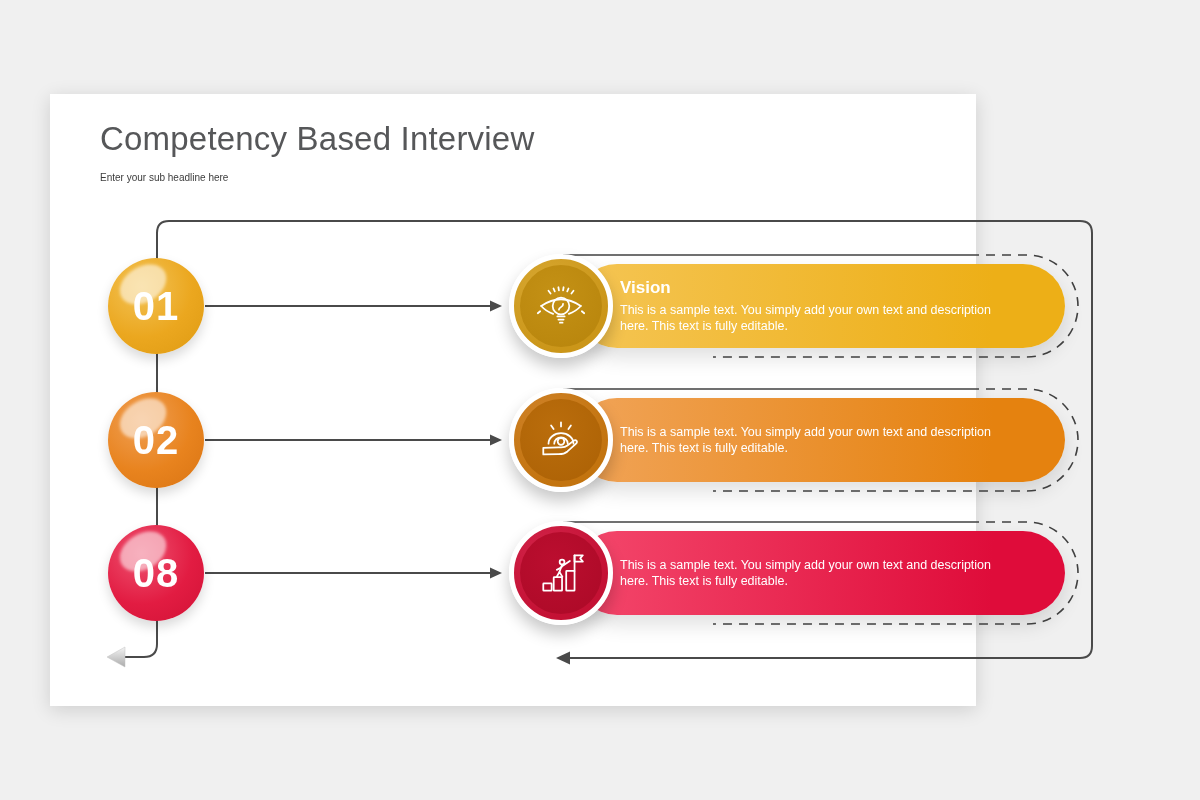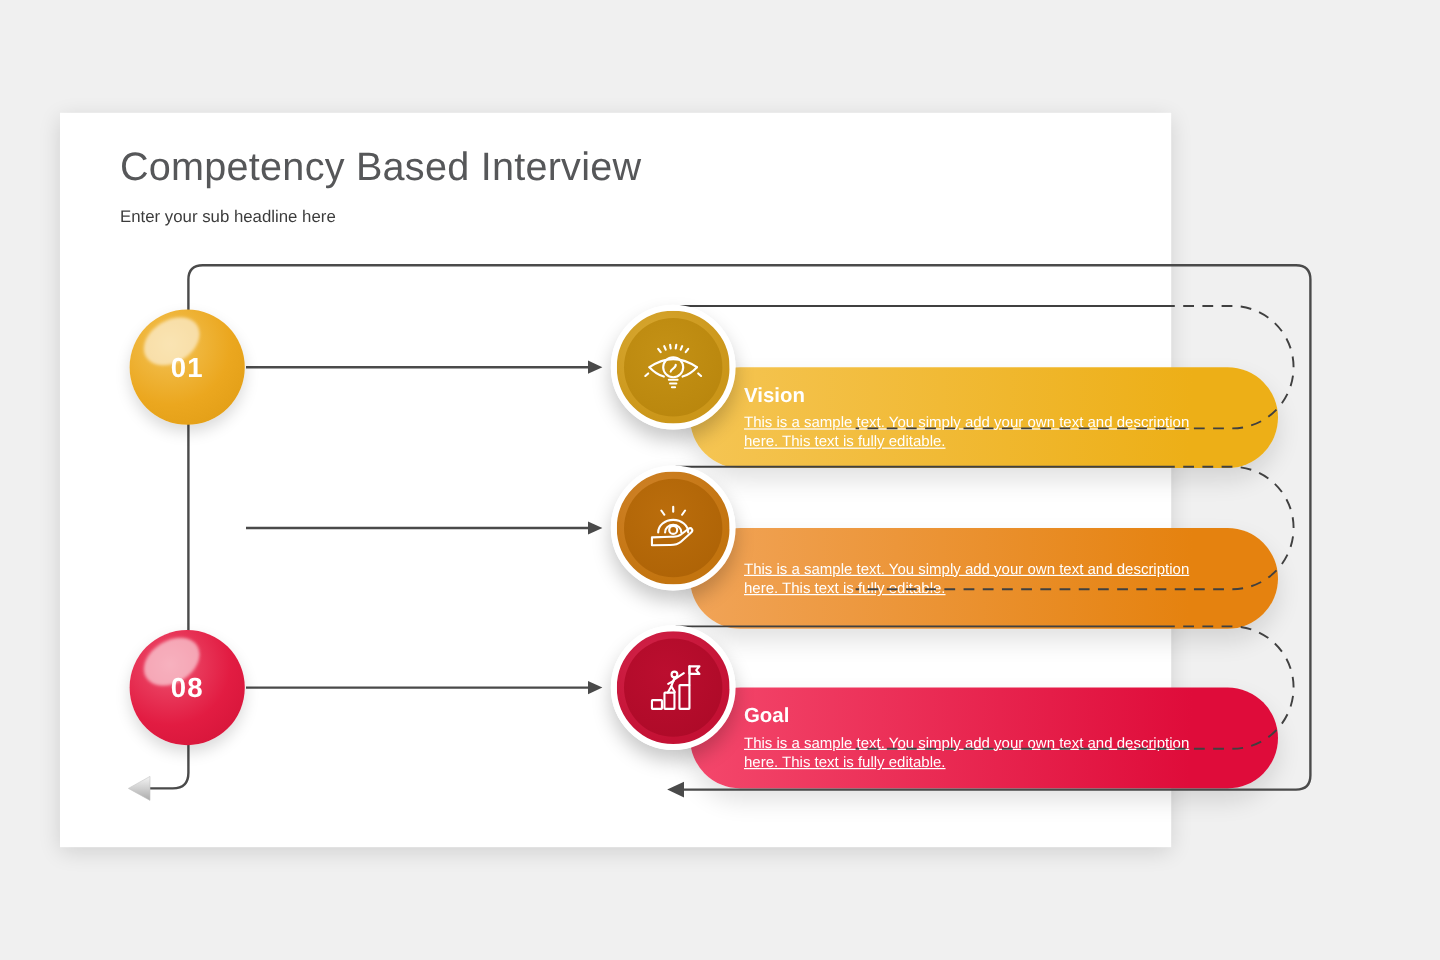--- a/index.html
+++ b/index.html
@@ -14,53 +14,52 @@
     position:absolute;left:50px;top:94px;width:926px;height:612px;
     background:#ffffff;
     box-shadow:0 4px 18px rgba(0,0,0,.14);
   }
   .slide-title{
     position:absolute;left:50px;top:26px;margin:0;
     font-size:33px;font-weight:400;color:#565759;letter-spacing:.2px;
   }
   .slide-subtitle{
     position:absolute;left:50px;top:78px;margin:0;
-    font-size:14px;font-weight:400;color:#3c3c3c;
+    font-size:10px;font-weight:400;color:#3c3c3c;
   }
   .connector-svg{position:absolute;left:0;top:0;width:1097px;height:612px;z-index:3;pointer-events:none;}
 
   
   .pill{
     position:absolute;left:525px;width:490px;height:84px;border-radius:42px;
     z-index:2;display:flex;flex-direction:column;justify-content:center;
     padding-left:45px;padding-right:65px;box-sizing:border-box;
     box-shadow:0 10px 20px rgba(0,0,0,.12);
-    margin-top:42px;
   }
   .pill-1{top:170px;background:linear-gradient(92deg,#F5C554 0%,#EDAF17 85%);}
   .pill-2{top:304px;background:linear-gradient(92deg,#F1A458 0%,#E5820F 85%);}
   .pill-3{top:437px;background:linear-gradient(92deg,#F4486C 0%,#DF0C3A 85%);}
   .pill-title{margin:0 0 4px 0;font-size:17px;font-weight:700;color:#ffffff;}
-  .pill-desc{margin:0;font-size:12.5px;line-height:1.3;color:#ffffff;max-width:378px;text-decoration:underline;}
+  .pill-desc{margin:0;font-size:12.5px;line-height:1.3;color:#ffffff;max-width:378px;}
 
   
   .num-circle{
     position:absolute;left:58px;width:96px;height:96px;border-radius:50%;
     z-index:4;display:flex;align-items:center;justify-content:center;
     box-shadow:0 6px 12px rgba(0,0,0,.15);
   }
   .num-circle::before{
     content:"";position:absolute;left:10%;top:9%;width:52%;height:36%;
     border-radius:50%;background:rgba(255,255,255,.55);
     transform:rotate(-32deg);filter:blur(1.5px);
   }
   .num-1{top:164px;background:radial-gradient(circle at 35% 30%,#F3C356 0%,#EBA71F 55%,#DE9A12 100%);}
   .num-2{top:298px;background:radial-gradient(circle at 35% 30%,#F0A055 0%,#E8831E 55%,#D97413 100%);}
   .num-3{top:431px;background:radial-gradient(circle at 35% 30%,#EE5270 0%,#E21C42 55%,#D11236 100%);}
-  .num-label{position:relative;color:#fff;font-size:23px;font-weight:700;letter-spacing:1px;}
+  .num-label{position:relative;color:#fff;font-size:40px;font-weight:700;letter-spacing:1px;}
 
   
   .icon-circle{
     position:absolute;left:459px;width:94px;height:94px;border-radius:50%;
     border:5px solid #ffffff;z-index:4;
     box-shadow:0 9px 16px rgba(0,0,0,.22);
     display:flex;align-items:center;justify-content:center;
   }
   .icon-inner{
     position:absolute;inset:6px;border-radius:50%;
@@ -135,37 +134,39 @@
         <circle cx="24" cy="24" r="8"></circle>
         <path d="M22 27.5 c0 -2.5 4.5 -2.5 4 -5.5"></path>
         <path d="M20.5 34 h7 M21.5 37 h5 M23 40 h2.5"></path>
       </svg>
     </div>
   </div>
 
   <div class="pill pill-2">
     <p class="pill-desc">This is a sample text. You simply add your own text and description here. This text is fully editable.</p>
   </div>
+  <div class="num-circle num-2">
+    <span class="num-label">02</span>
+  </div>
   <div class="icon-circle ic-2">
     <div class="icon-inner">
       <svg class="glyph" width="50" height="50" viewBox="0 0 48 48">
 
         <path d="M24 7 v4 M14.5 10 l2.4 3.4 M33.5 10 l-2.4 3.4"></path>
 
         <path d="M12 27.5 a12 10 0 0 1 24 0"></path>
         <path d="M17.5 27.5 a6.5 6 0 0 1 13 0"></path>
         <circle cx="24" cy="25.5" r="3.2"></circle>
 
         <path d="M7 31.5 l15 -0.5 c4 0 5.5 0.5 8.5 -2 l5.5 -4.2 c2.5 -1.7 4.6 0.9 2.2 3 l-8 7.2 c-2.6 2.2 -5.2 2.6 -8.4 2.6 l-14.8 0.2 z"></path>
       </svg>
     </div>
   </div>
 
   <div class="pill pill-3">
-    <h3 class="pill-title">Goal</h3>
     <p class="pill-desc">This is a sample text. You simply add your own text and description here. This text is fully editable.</p>
   </div>
   <div class="num-circle num-3">
     <span class="num-label">08</span>
   </div>
   <div class="icon-circle ic-3">
     <div class="icon-inner">
       <svg class="glyph" width="50" height="50" viewBox="0 0 48 48">
 
         <rect x="7" y="34" width="8" height="7" rx="0.5"></rect>

